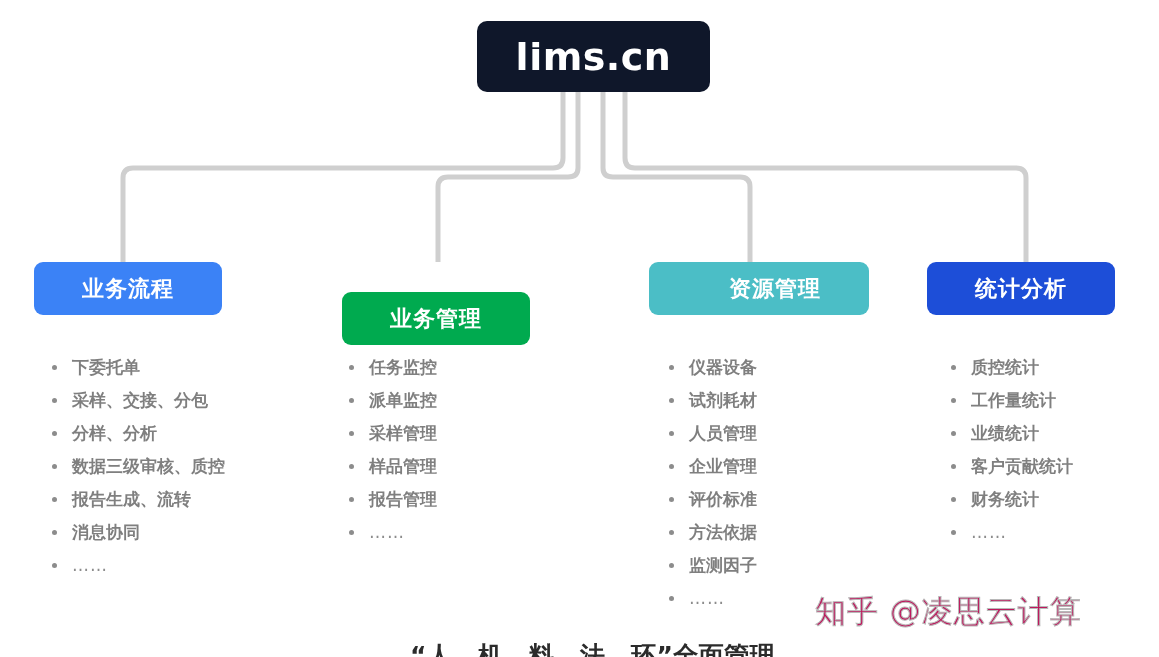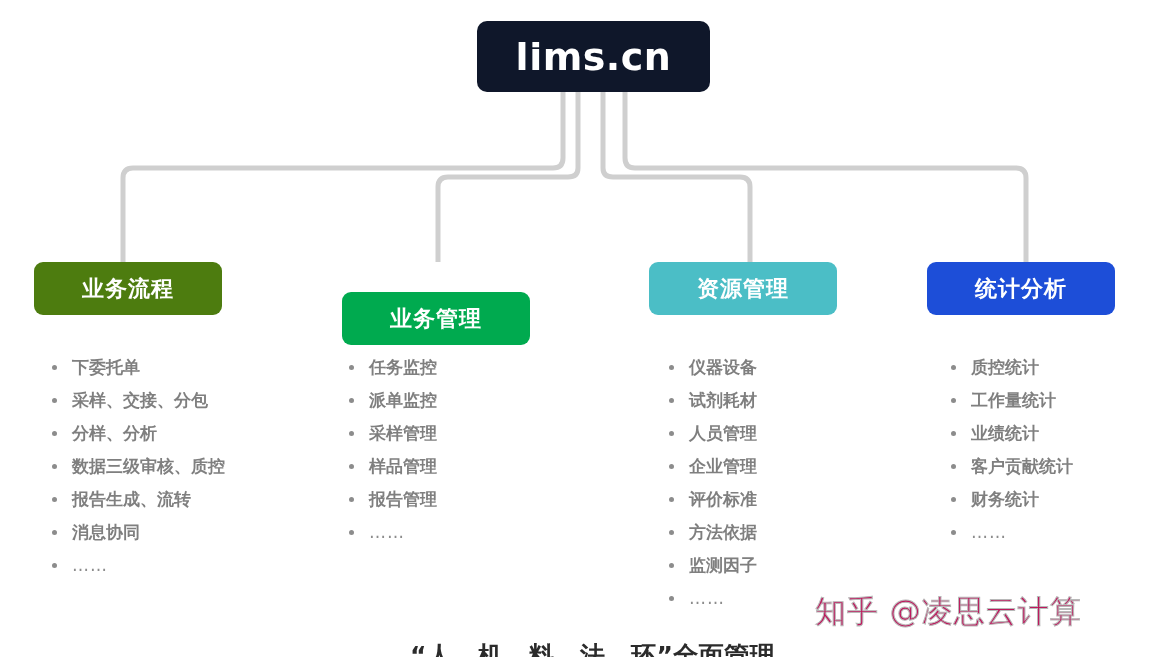--- a/index.html
+++ b/index.html
@@ -68,21 +68,21 @@
       <path d="M603 92 V168 Q603 177 613 177 H740 Q750 177 750 187 V262"></path>
 
       <path d="M625 92 V158 Q625 168 635 168 H1016 Q1026 168 1026 178 V262"></path>
     </g>
   </svg>
 
   <div class="root-box">
     <span>lims.cn</span>
   </div>
 
-  <div class="cat-box" style="left:34px; background:#4d7c0f;">
+  <div class="cat-box" style="left:34px; background:#3b82f6;">
     <span>业务流程</span>
   </div>
   <ul class="cat-list" style="left:33px;">
     <li>
         <span class="bullet"></span>
         <span class="text">下委托单</span>
       </li>
     <li>
         <span class="bullet"></span>
         <span class="text">采样、交接、分包</span>
@@ -132,21 +132,21 @@
     <li>
         <span class="bullet"></span>
         <span class="text">报告管理</span>
       </li>
     <li class="more">
         <span class="bullet"></span>
         <span class="text">……</span>
       </li>
   </ul>
 
-  <div class="cat-box" style="left:649px; background:#4bbec6;">
+  <div class="cat-box" style="left:649px; background:#4bbec6;padding-left:32px;">
     <span>资源管理</span>
   </div>
   <ul class="cat-list" style="left:650px;">
     <li>
         <span class="bullet"></span>
         <span class="text">仪器设备</span>
       </li>
     <li>
         <span class="bullet"></span>
         <span class="text">试剂耗材</span>

